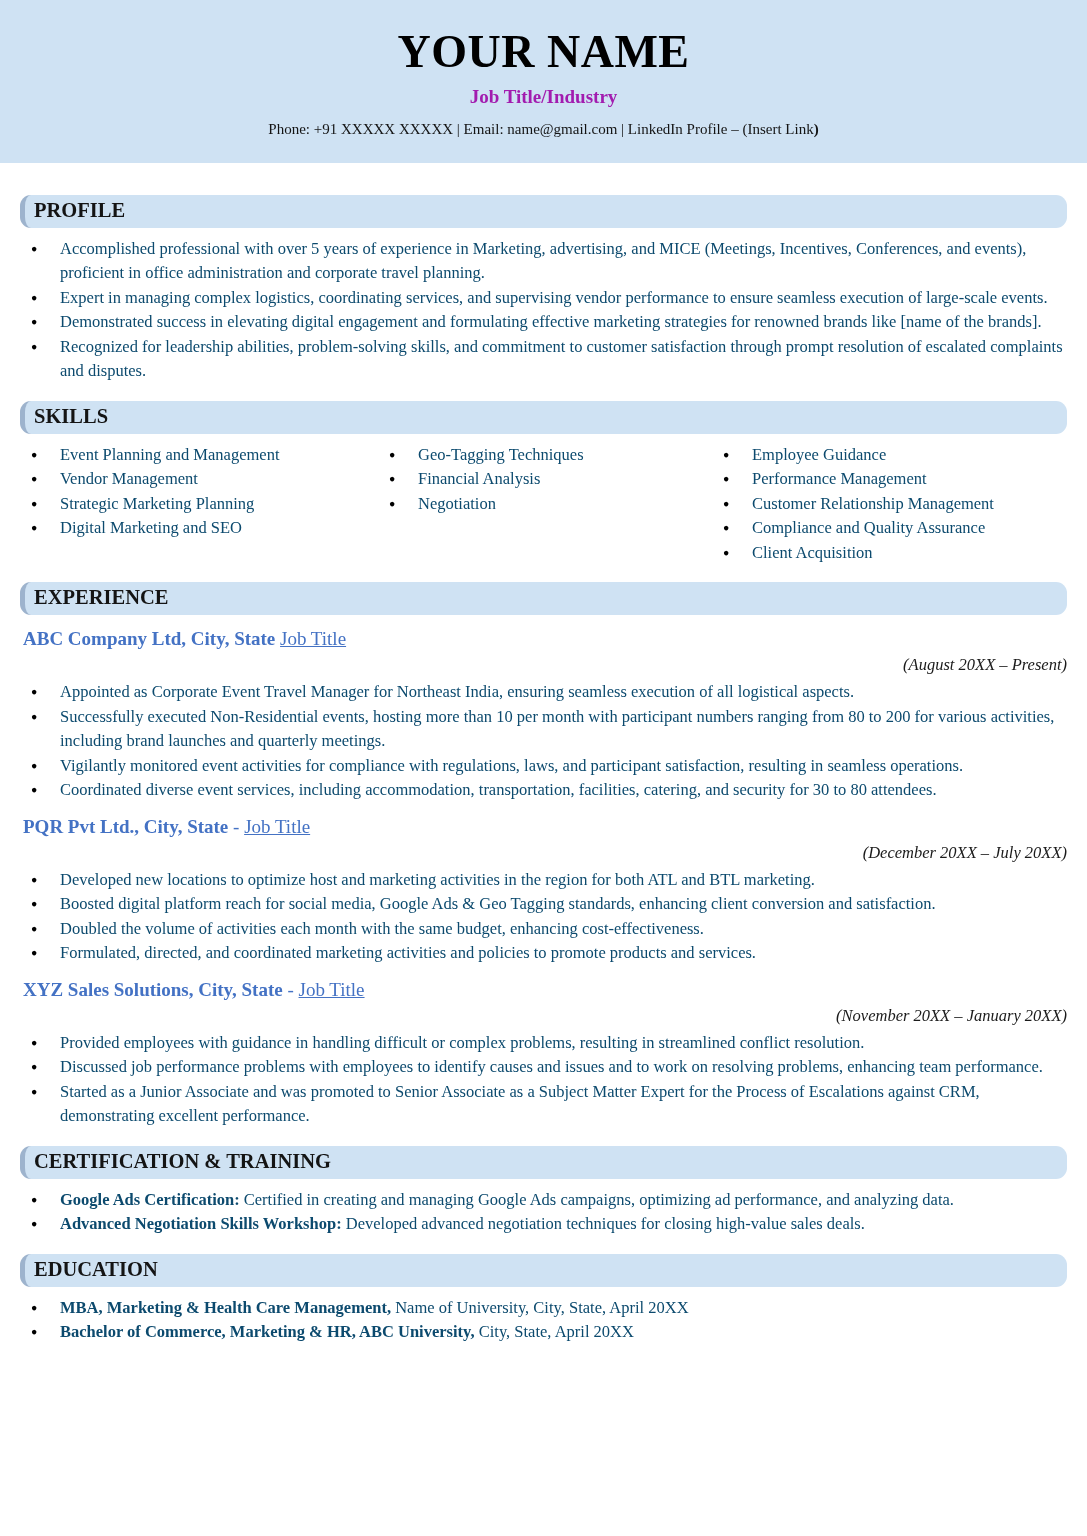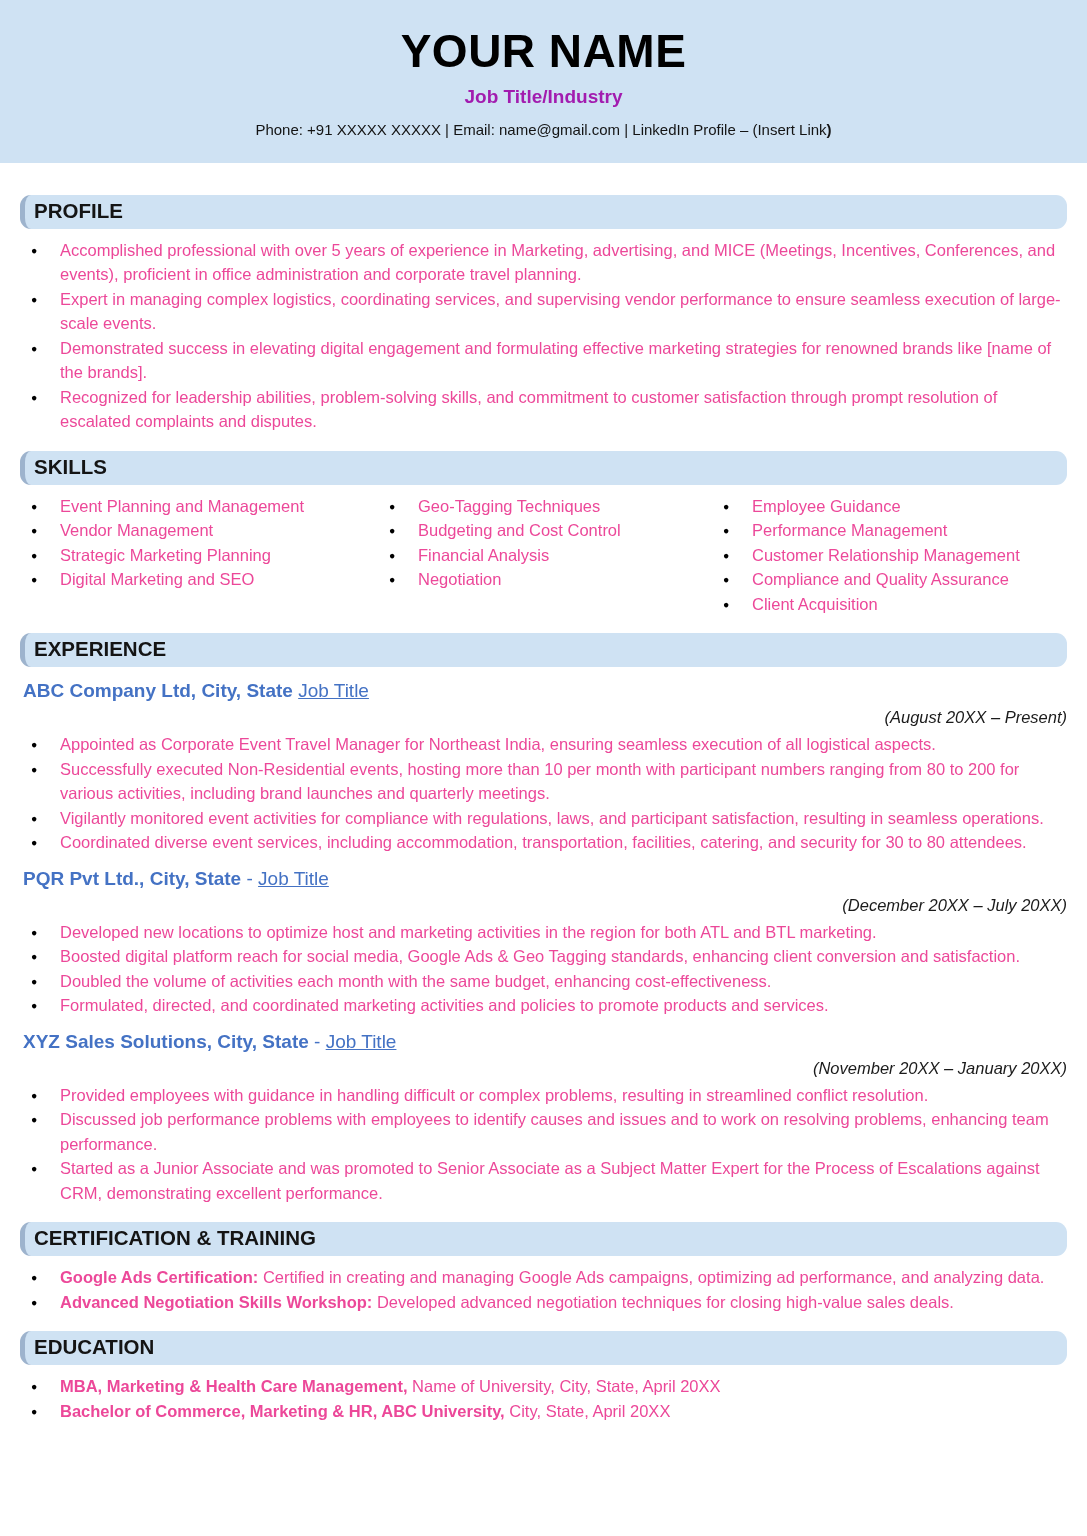--- a/index.html
+++ b/index.html
@@ -2,21 +2,21 @@
 <html style="--header-bg: #cfe2f3; --section-bar-bg: #cfe2f3; --section-bar-border: #9db3cd; --accent-blue: #4472c4;"><head>
 <meta charset="utf-8">
 <style>
   * { box-sizing: border-box; }
   html, body { margin: 0; padding: 0; background: #ffffff; }
   .page {
     position: relative;
     width: 1087px;
     height: 1536px;
     background: #ffffff;
-    font-family: Liberation Sans, sans-serif;
+    font-family: Liberation Serif, serif;
     color: #1b1b1b;
     overflow: hidden;
   }
 
   
   .header-band {
     background: var(--header-bg, #cfe2f3);
     text-align: center;
     padding: 27px 10px 25px;
   }
@@ -60,21 +60,21 @@
   .bullets {
     list-style: none;
     margin: 9px 0 0;
     padding: 0;
   }
   .bullets li {
     position: relative;
     padding-left: 40px;
     font-size: 16.5px;
     line-height: 24.5px;
-    color: #ec4899;
+    color: #0c4a6e;
   }
   .bullets li::before {
     content: "\25CF";
     position: absolute;
     left: 11px;
     top: 0;
     font-size: 10.5px;
     line-height: 24.5px;
     color: #000000;
   }
@@ -141,21 +141,20 @@
       <div class="section-bar">SKILLS</div>
       <div class="skills-grid">
         <ul class="bullets">
           <li>Event Planning and Management</li>
           <li>Vendor Management</li>
           <li>Strategic Marketing Planning</li>
           <li>Digital Marketing and SEO</li>
         </ul>
         <ul class="bullets">
           <li>Geo-Tagging Techniques</li>
-          <li>Budgeting and Cost Control</li>
           <li>Financial Analysis</li>
           <li>Negotiation</li>
         </ul>
         <ul class="bullets">
           <li>Employee Guidance</li>
           <li>Performance Management</li>
           <li>Customer Relationship Management</li>
           <li>Compliance and Quality Assurance</li>
           <li>Client Acquisition</li>
         </ul>

